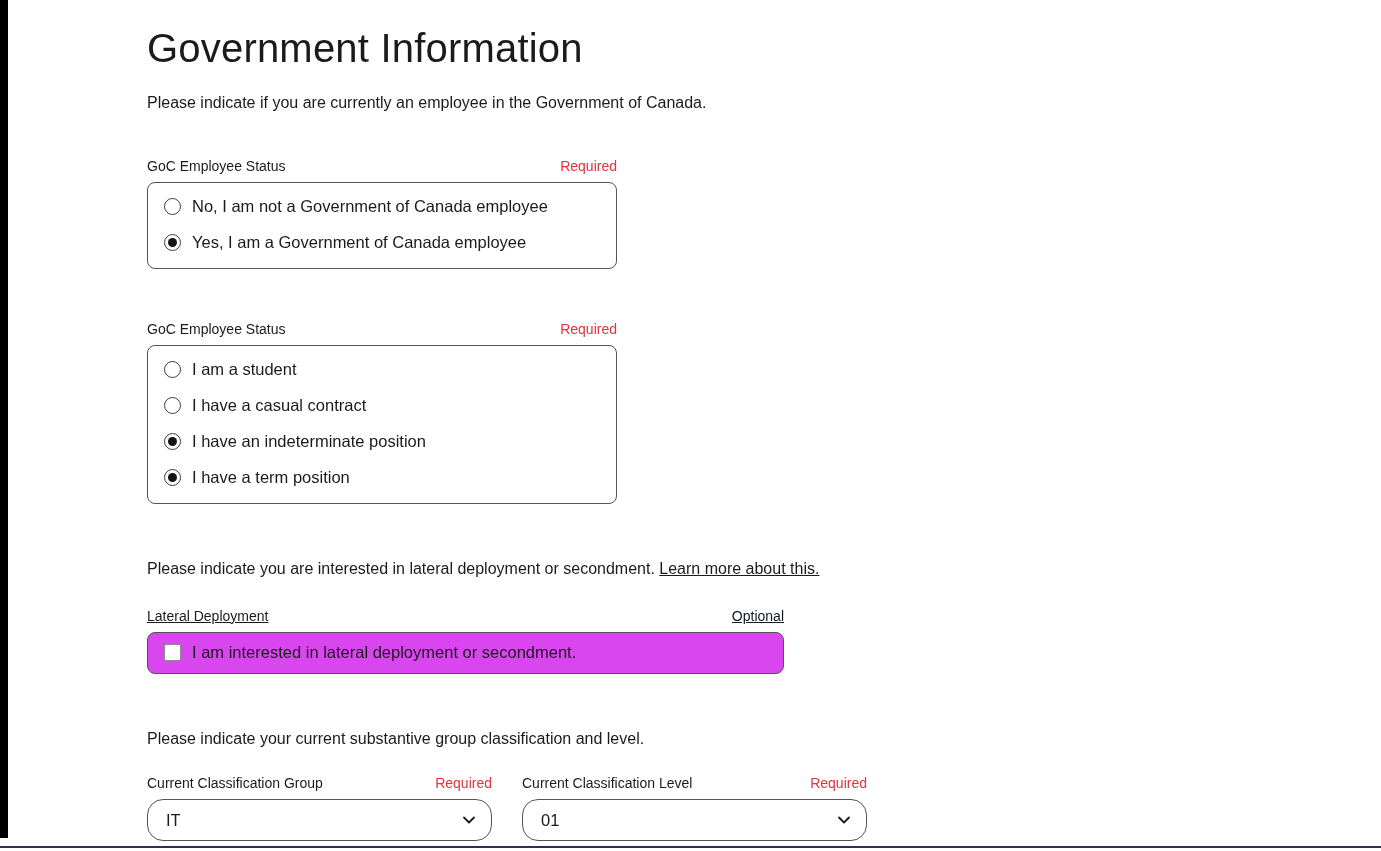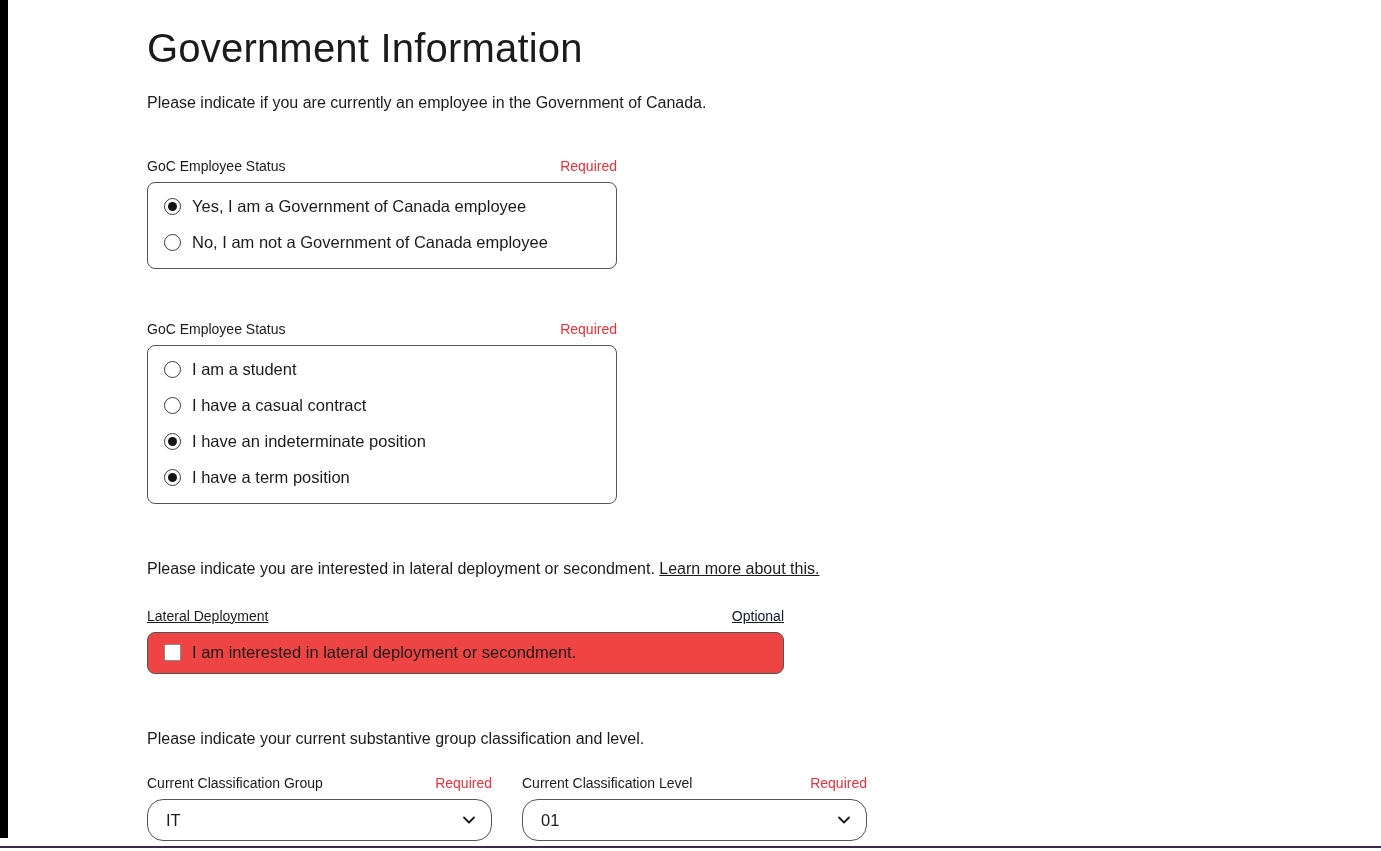--- a/index.html
+++ b/index.html
@@ -104,21 +104,21 @@
   .lateral-section .field-head { width: 637px; text-decoration: underline; }
   .checkbox-box {
     width: 637px;
     height: 42px;
     border: 1px solid #545454;
     border-radius: 8px;
     display: flex;
     align-items: center;
     padding: 17px 16px;
     font-size: 16.5px;
-    background: #ef4444;
+    background: #d946ef;
   }
   .link {
     color: #1b1b1b;
     text-decoration: underline;
     cursor: pointer;
   }
 
   .class-prompt { margin-bottom: 26px; }
   .select-columns { display: flex; gap: 30px; margin-top: 19px; }
   .select-col { width: 345px; }
@@ -149,26 +149,26 @@
   <h1 class="page-title">Government Information</h1>
   <p class="prompt intro">Please indicate if you are currently an employee in the Government of Canada.</p>
 
   <div class="radio-section">
     <div class="field-head">
       <span class="field-label">GoC Employee Status</span>
       <span class="required-flag">Required</span>
     </div>
     <div class="group-box">
       <div class="option-row">
+        <span class="radio" data-checked="false"></span>
+        <span>No, I am not a Government of Canada employee</span>
+      </div>
+      <div class="option-row">
         <span class="radio" data-checked="true"></span>
         <span>Yes, I am a Government of Canada employee</span>
-      </div>
-      <div class="option-row">
-        <span class="radio" data-checked="false"></span>
-        <span>No, I am not a Government of Canada employee</span>
       </div>
     </div>
   </div>
 
   <div class="section-gap-1"></div>
 
   <div class="radio-section">
     <div class="field-head">
       <span class="field-label">GoC Employee Status</span>
       <span class="required-flag">Required</span>

